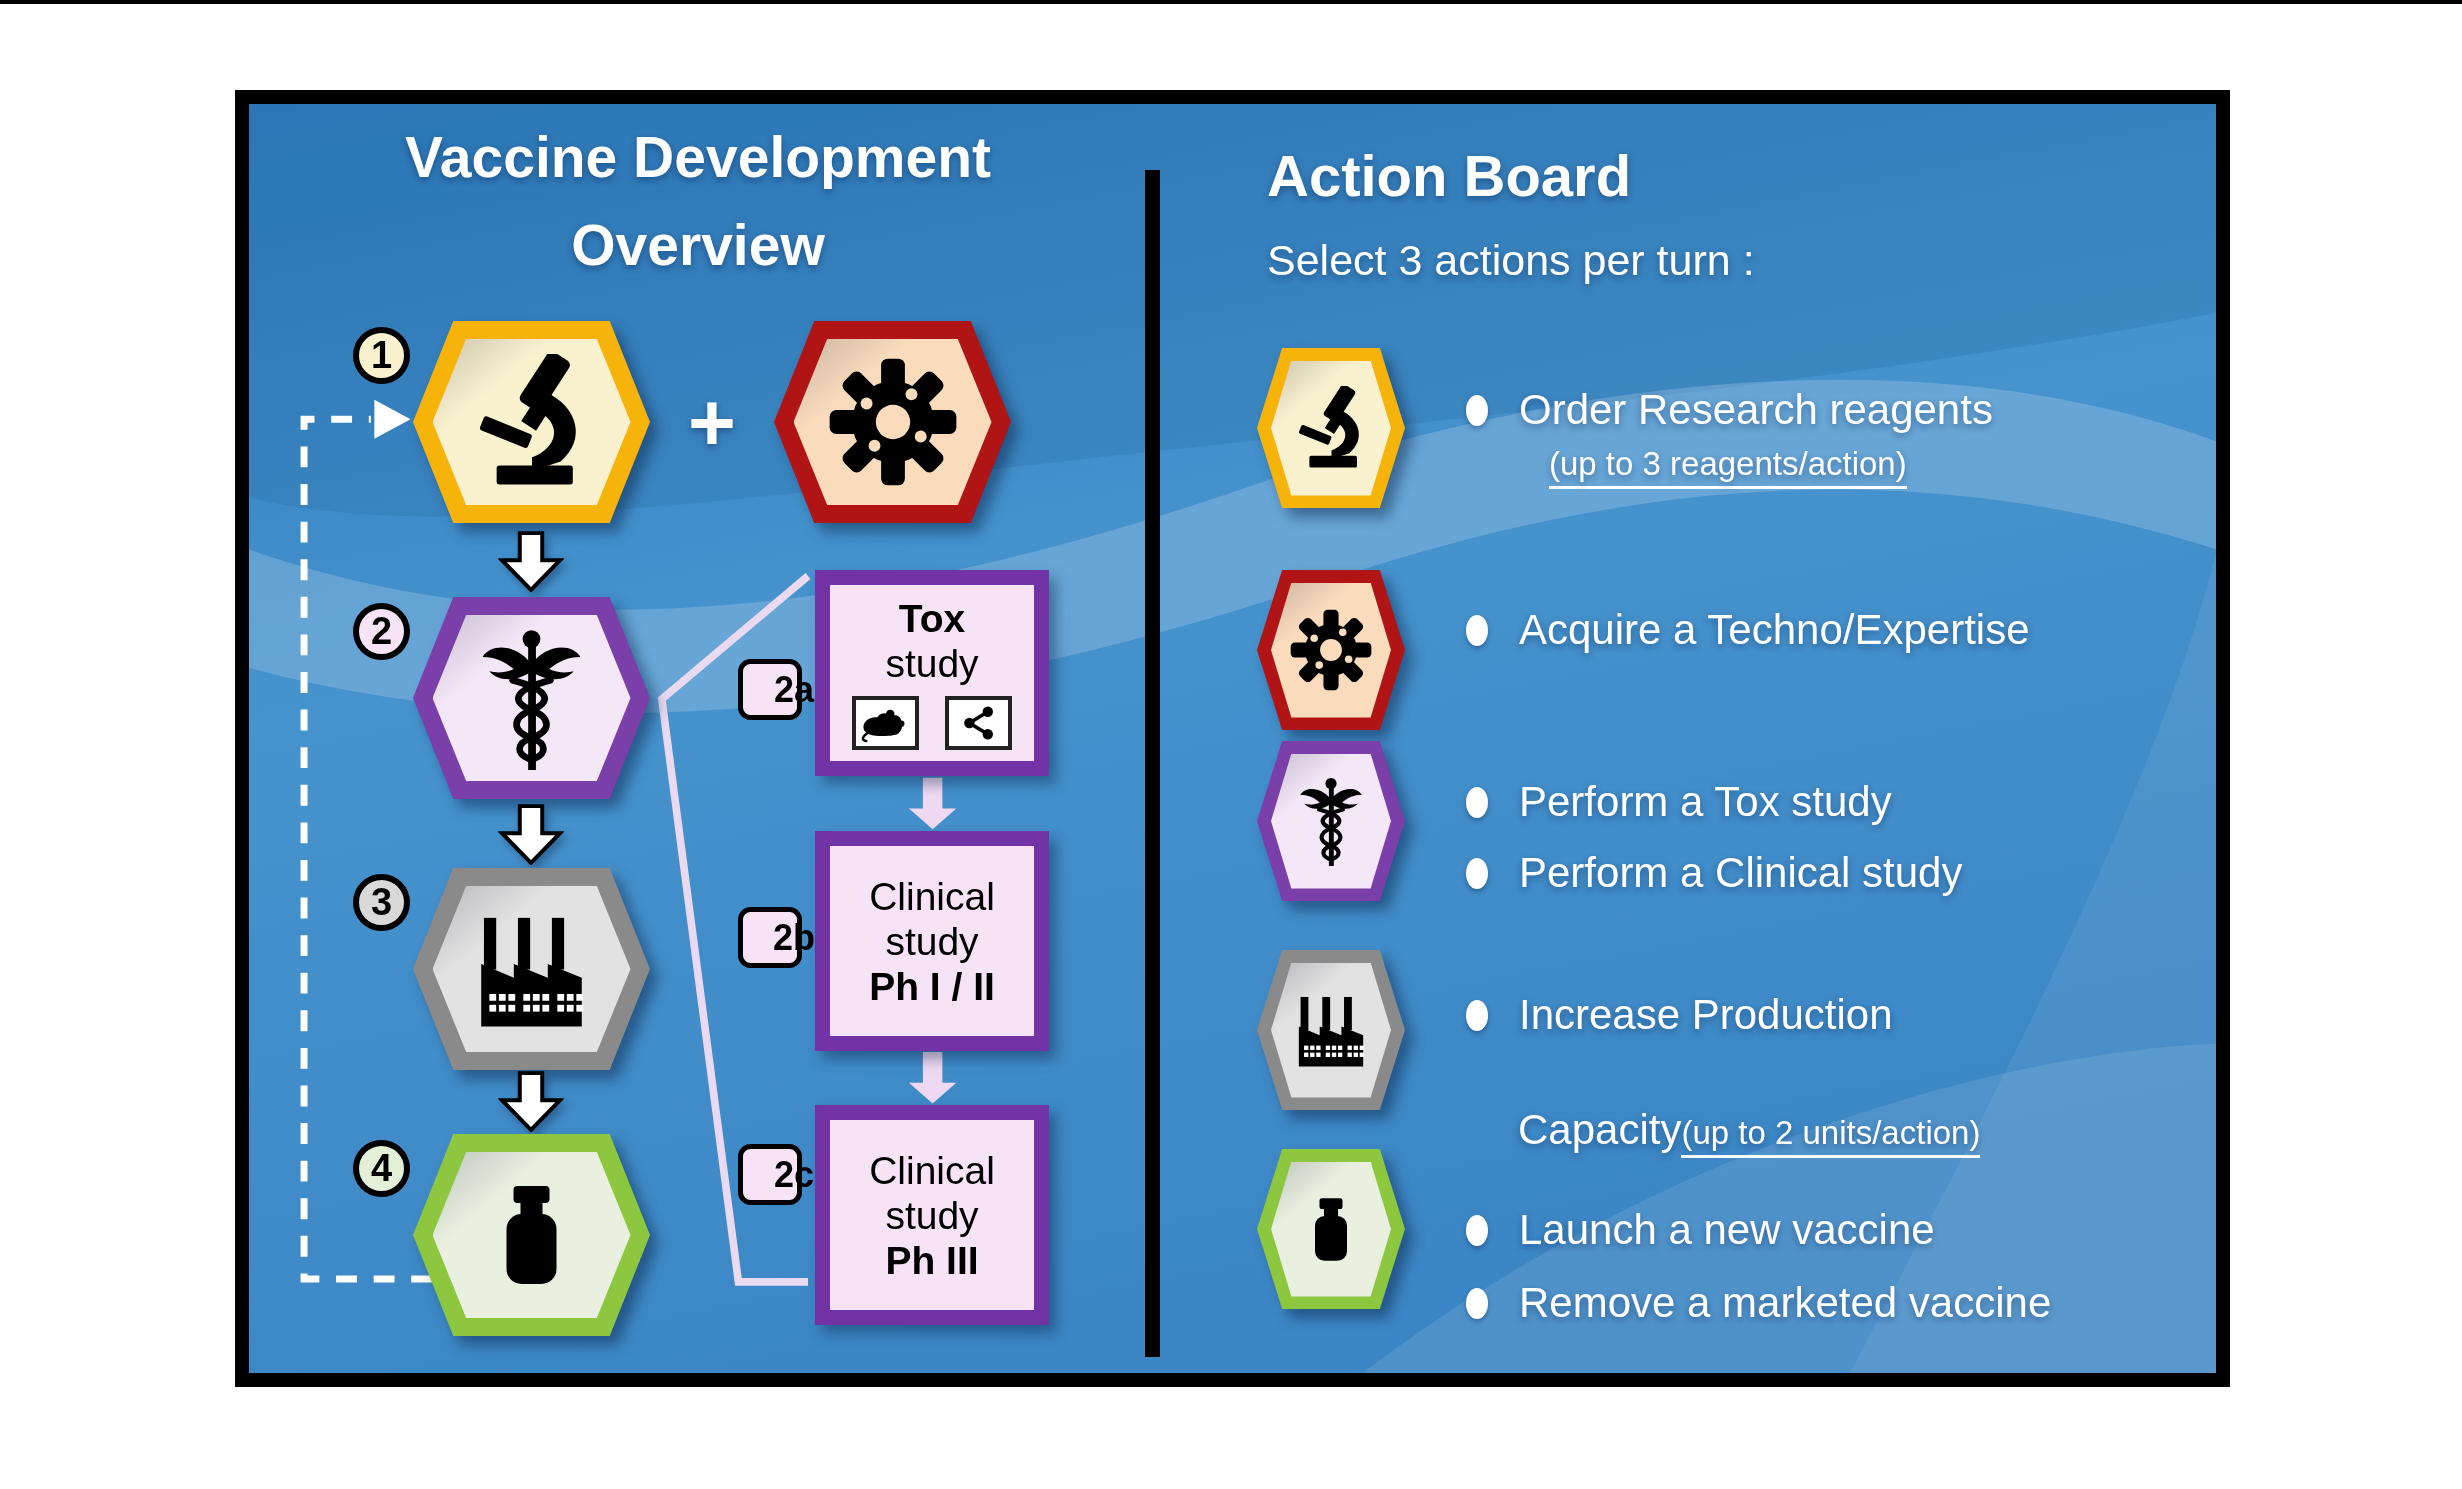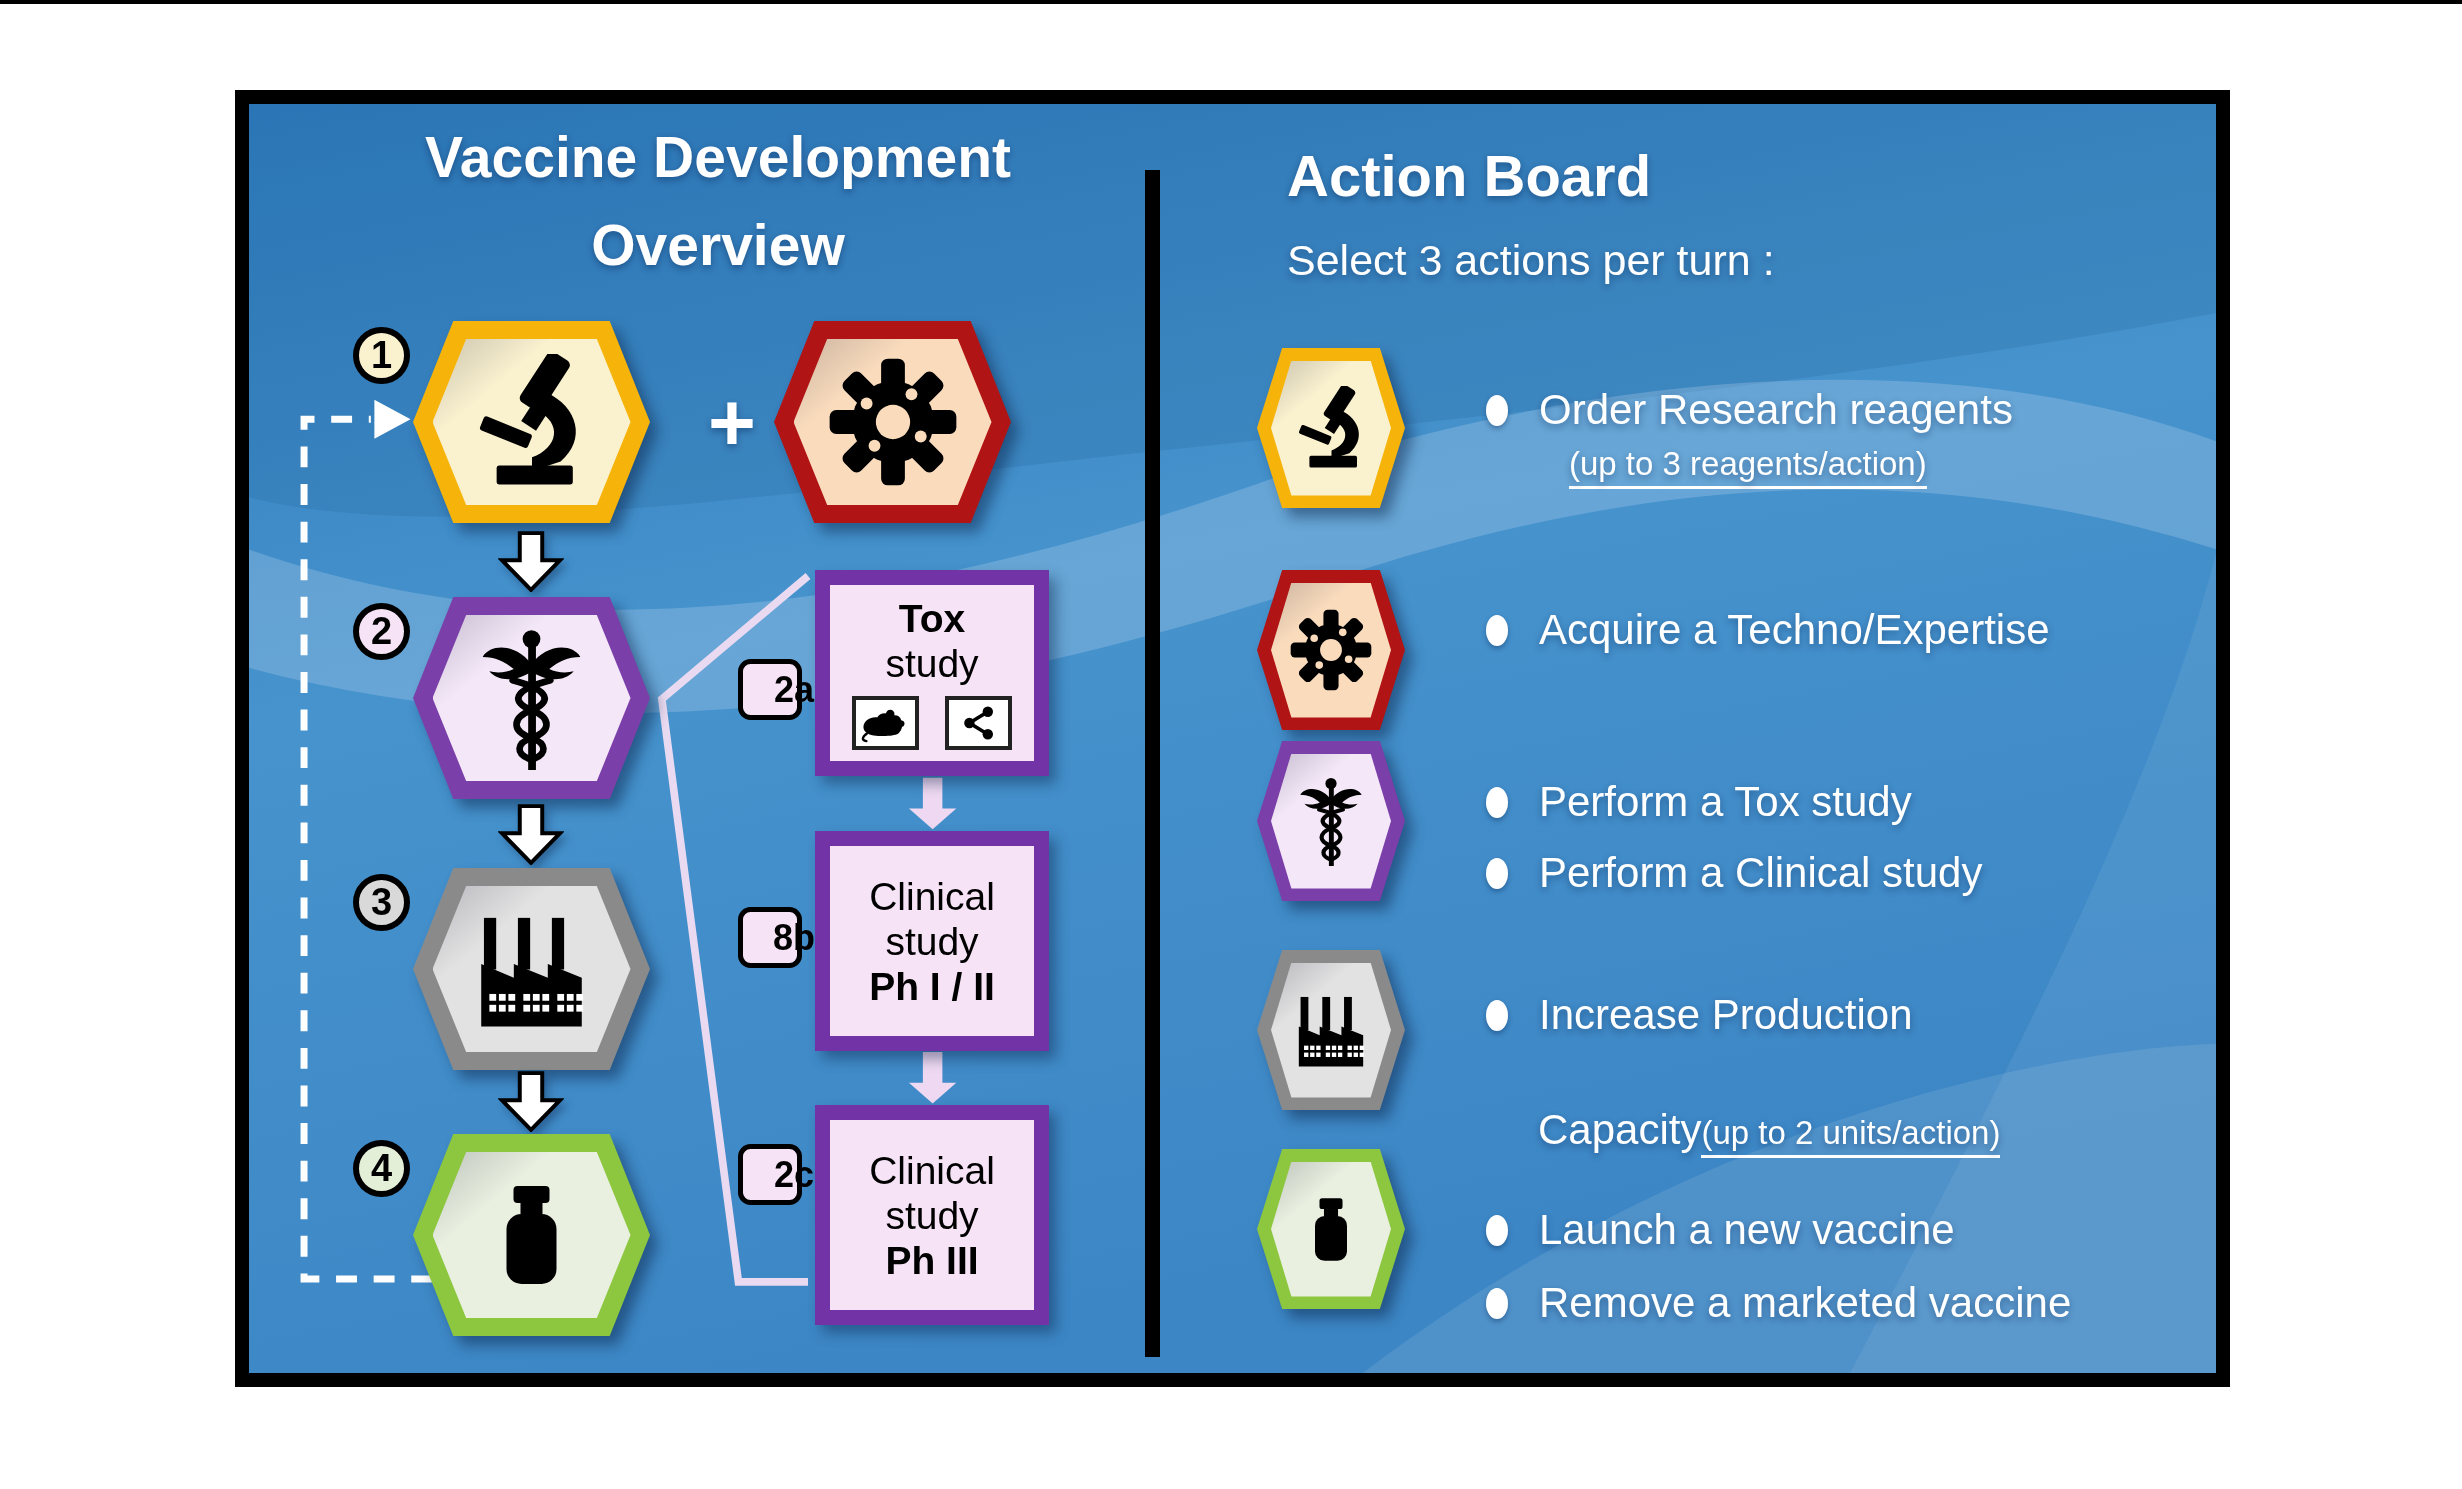--- a/index.html
+++ b/index.html
@@ -5,21 +5,21 @@
   html,body{margin:0;padding:0;background:#fff;}
   .canvas{position:relative;width:2462px;height:1489px;background:#ffffff;
           font-family:"Liberation Sans", sans-serif;overflow:hidden;}
   .top-rule{position:absolute;left:0;top:0;width:100%;height:3.5px;background:#000;}
 
   
   .panel{position:absolute;left:235px;top:90px;width:1995px;height:1297px;
          border:14px solid #000;box-sizing:border-box;overflow:hidden;background:#4190CB;}
   .panel-bg{position:absolute;left:0;top:0;width:1968px;height:1269px;}
 
-  .wtext{color:#fff;text-shadow:0 2.8px 7px rgba(0,25,70,.40);padding-left:20px;}
+  .wtext{color:#fff;text-shadow:0 2.8px 7px rgba(0,25,70,.40);}
   .ltitle{position:absolute;left:0;width:898px;text-align:center;
           font-weight:bold;font-size:57px;line-height:1.1;}
 
   .divider{position:absolute;left:896px;top:66px;width:15.3px;height:1187px;background:#000;}
 
   
   .numcircle{position:absolute;left:104px;width:57px;height:57px;border:6.3px solid #000;
              border-radius:50%;display:flex;align-items:center;justify-content:center;
              font-weight:bold;font-size:38px;color:#000;box-sizing:border-box;background:var(--cc,#fff);}
 
@@ -275,21 +275,21 @@
         </div>
         <div class="minibox">
           <svg width="40" height="40" viewBox="0 0 100 100">
               <use href="#share"></use>
             </svg>
         </div>
       </div>
     </div>
 
     <div class="taglabel" style="top:803px">
-        <span>8b</span>
+        <span>2b</span>
       </div>
     <div class="studybox" style="top:727px;height:220px">
       <div class="l">Clinical</div>
       <div class="l">study</div>
       <div class="l lb">Ph I / II</div>
     </div>
 
     <div class="taglabel" style="top:1040px">
         <span>2c</span>
       </div>

